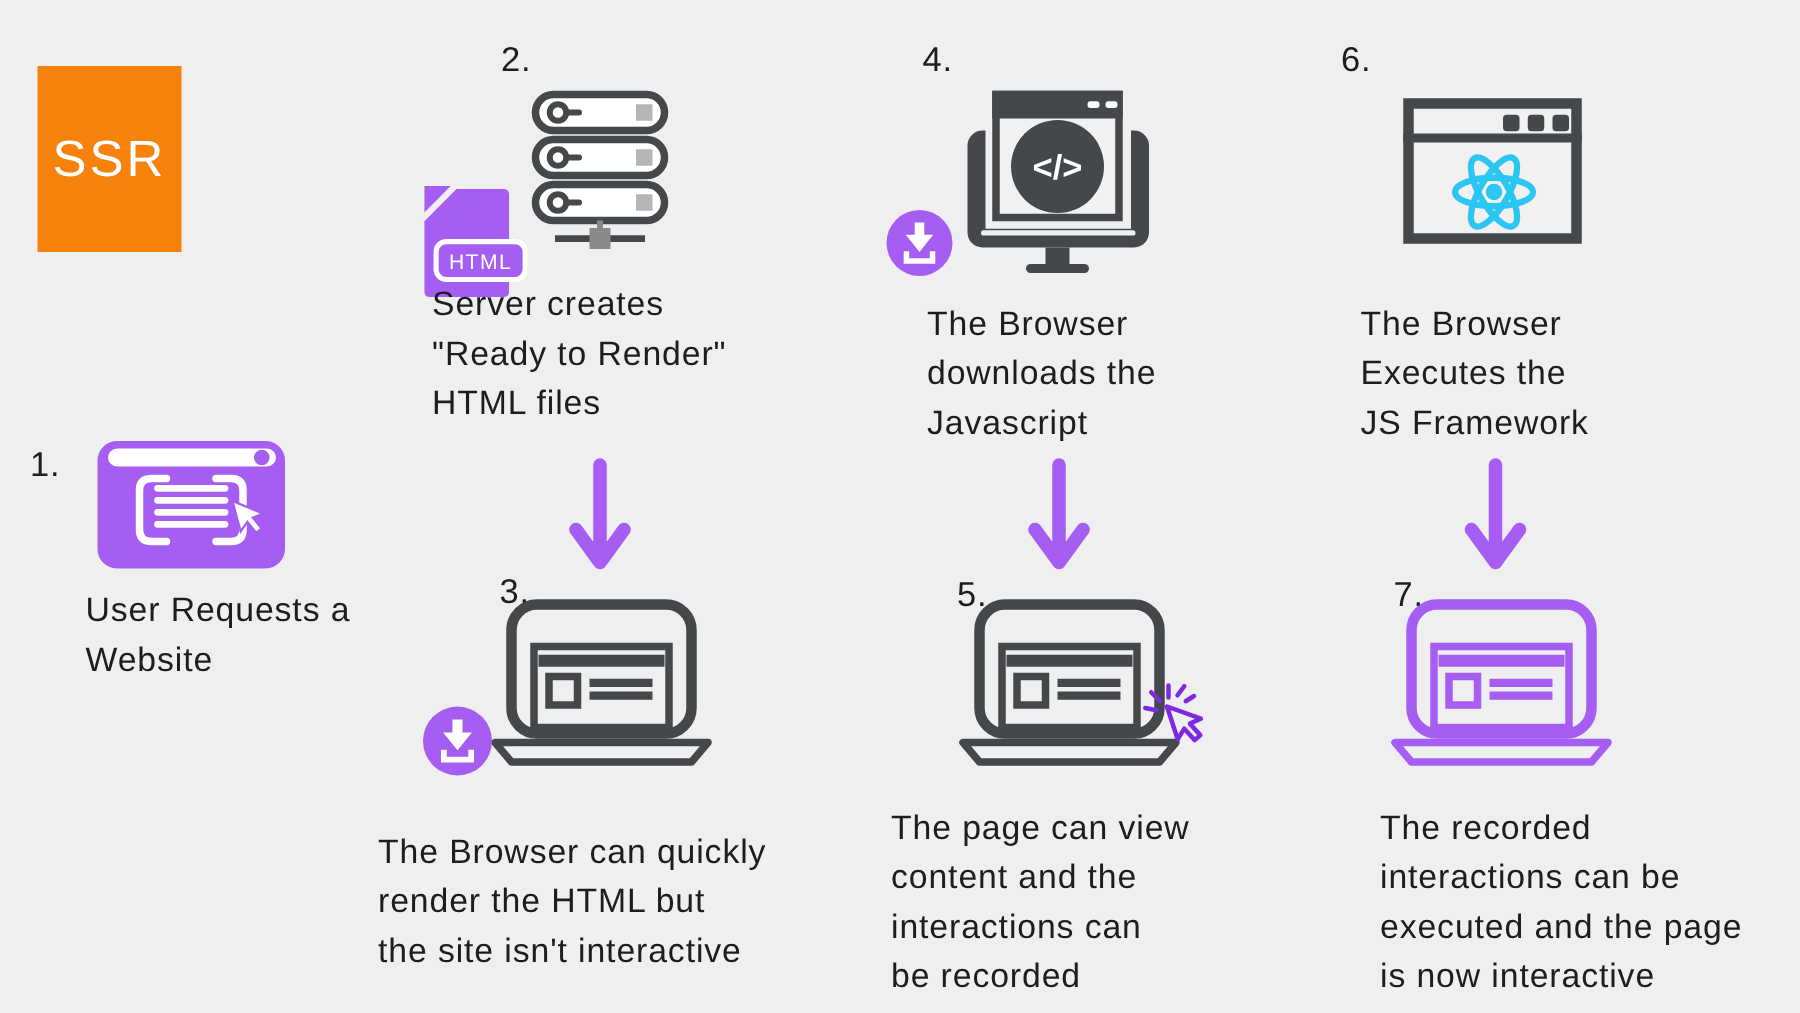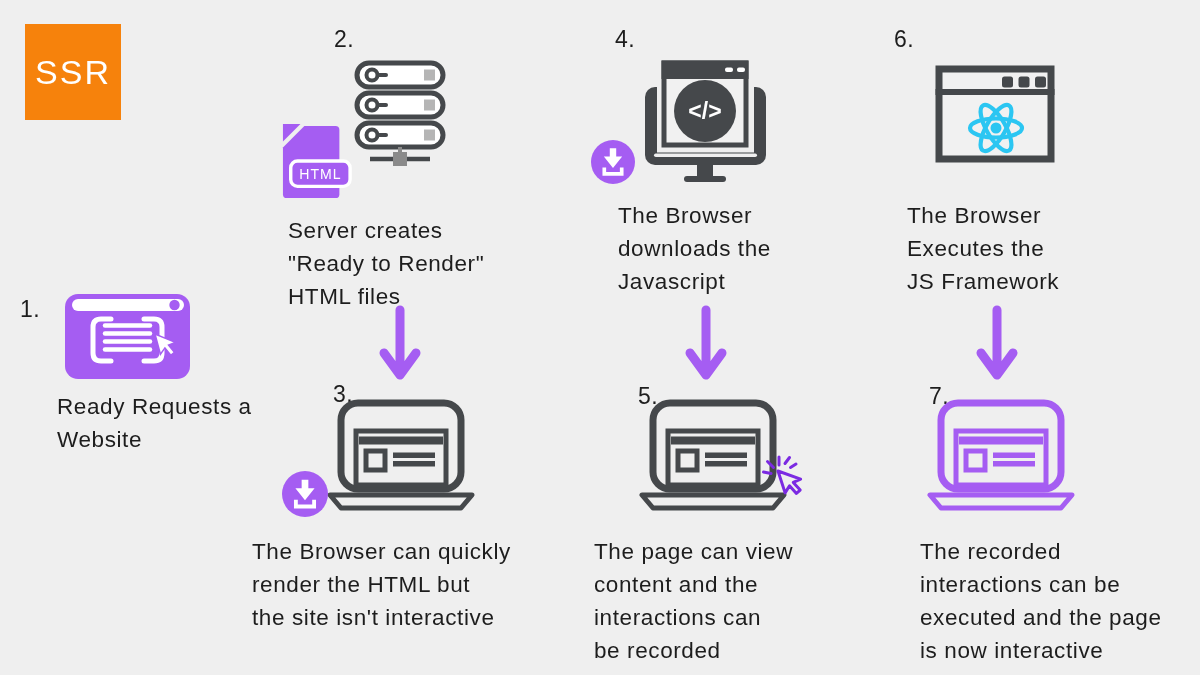--- a/index.html
+++ b/index.html
@@ -10,21 +10,21 @@
   html,body{width:1200px;height:675px}
   body{
     background:var(--bg);
     font-family:"Liberation Sans", sans-serif;
     position:relative;
     overflow:hidden;
   }
   .abs{position:absolute}
   svg{position:absolute;overflow:visible;display:block}
   .ssr-badge{
-    left:25px;top:24px;width:96px;height:96px;background:var(--orange);
+    left:25px;top:44px;width:96px;height:124px;background:var(--orange);
     color:#fff;display:flex;align-items:center;justify-content:center;
     font-size:34px;font-weight:500;letter-spacing:2px;
   }
   .step-num{
     font-size:23px;font-weight:500;color:var(--text);letter-spacing:.5px;
   }
   .caption{
     font-size:22.5px;line-height:33px;color:var(--text);
     letter-spacing:.6px;white-space:pre-line;font-weight:400;
   }
@@ -54,21 +54,21 @@
   <g class="s-white" stroke-width="4.5" stroke-linecap="round">
     <line x1="40" y1="31.5" x2="85" y2="31.5"></line>
     <line x1="40" y1="39.5" x2="85" y2="39.5"></line>
     <line x1="40" y1="47.5" x2="85" y2="47.5"></line>
     <line x1="40" y1="55.5" x2="85" y2="55.5"></line>
   </g>
   <g transform="translate(90,40) rotate(-15)">
     <path d="M0,0 V21 L6,16 L9.8,24.6 L14,22.7 L10.2,14.2 L17.5,13.4 Z" class="f-white" stroke="var(--purple)" stroke-width="1.5"></path>
   </g>
 </svg>
-<div class="abs caption" style="left:57px;top:390px">Ready Requests a
+<div class="abs caption" style="left:57px;top:390px">User Requests a
 Website</div>
 
 <div class="abs step-num" style="left:334px;top:26px">2.</div>
 <svg style="left:340px;top:52px" width="120" height="115" viewBox="0 0 120 115">
   <g class="s-dark" stroke-width="5" fill="#ffffff">
     <rect x="17" y="11" width="86" height="24" rx="12"></rect>
     <rect x="17" y="41" width="86" height="24" rx="12"></rect>
     <rect x="17" y="71" width="86" height="24" rx="12"></rect>
   </g>
   <g class="s-dark" stroke-width="4" fill="none" stroke-linecap="round">
@@ -87,21 +87,21 @@
   <line x1="60" y1="95" x2="60" y2="102" class="s-midgray" stroke-width="4"></line>
   <line x1="30" y1="107" x2="90" y2="107" stroke="var(--dark)" stroke-width="4.5"></line>
   <rect x="53" y="100" width="14" height="14" class="f-midgray"></rect>
 </svg>
 <svg style="left:281px;top:124px" width="72" height="78" viewBox="0 0 74 80">
   <path d="M2,0 H20 L2,18 Z" class="f-purple"></path>
   <path d="M24,2 H56 Q60,2 60,6 V72 Q60,76 56,76 H6 Q2,76 2,72 V24 Z" class="f-purple"></path>
   <rect x="10" y="38" width="61" height="26" rx="7" class="f-purple" stroke="#fff" stroke-width="3.5"></rect>
   <text x="40.5" y="56.5" text-anchor="middle" class="f-white" font-size="14.5" letter-spacing="1">HTML</text>
 </svg>
-<div class="abs caption" style="left:288px;top:214px">Server creates
+<div class="abs caption" style="left:288px;top:186px">Server creates
 "Ready to Render"
 HTML files</div>
 
 <svg style="left:380px;top:306px" width="40" height="78" viewBox="0 0 40 78">
   <path d="M20,4 V68 M4,47 L20,69 L36,47" fill="none" class="s-purple" stroke-width="9" stroke-linecap="round" stroke-linejoin="round"></path>
 </svg>
 
 <div class="abs step-num" style="left:333px;top:381px">3.</div>
 <svg class="laptop" style="left:325px;top:400px" width="152" height="112" viewBox="0 0 152 112">
   <rect x="16" y="3" width="120" height="86" rx="17" fill="none" stroke-width="7" class="s-main"></rect>
@@ -110,21 +110,21 @@
   <rect x="41" y="51" width="19" height="19" fill="none" stroke-width="5" class="s-main"></rect>
   <rect x="68" y="52.5" width="42" height="5.5" class="f-main"></rect>
   <rect x="68" y="61" width="42" height="5.5" class="f-main"></rect>
   <path d="M5,95 L147,95 L136,108 L16,108 Z" fill="none" stroke-width="5" class="s-main" stroke-linejoin="round"></path>
 </svg>
 <svg style="left:282px;top:471px" width="46" height="46" viewBox="0 0 48 48">
   <circle cx="24" cy="24" r="24" class="f-purple"></circle>
   <path d="M20.5,9 h7 v9 h6.5 L24,30.5 L14,18 h6.5 Z" class="f-white"></path>
   <path d="M14.5,30 V37 H33.5 V30" fill="none" stroke="#fff" stroke-width="4"></path>
 </svg>
-<div class="abs caption" style="left:252px;top:535px">The Browser can quickly
+<div class="abs caption" style="left:252px;top:551px">The Browser can quickly
 render the HTML but
 the site isn't interactive</div>
 
 <div class="abs step-num" style="left:615px;top:26px">4.</div>
 <svg style="left:640px;top:50px" width="130" height="135" viewBox="0 0 130 135">
   <rect x="5" y="37" width="121" height="78" rx="10" class="f-dark"></rect>
   <rect x="14" y="103.5" width="103" height="3.5" rx="1.75" class="f-bg"></rect>
   <rect x="57" y="115" width="16" height="12" class="f-dark"></rect>
   <rect x="44" y="126" width="42" height="6" rx="3" class="f-dark"></rect>
   <rect x="17" y="6" width="97" height="96.5" class="f-bg"></rect>

